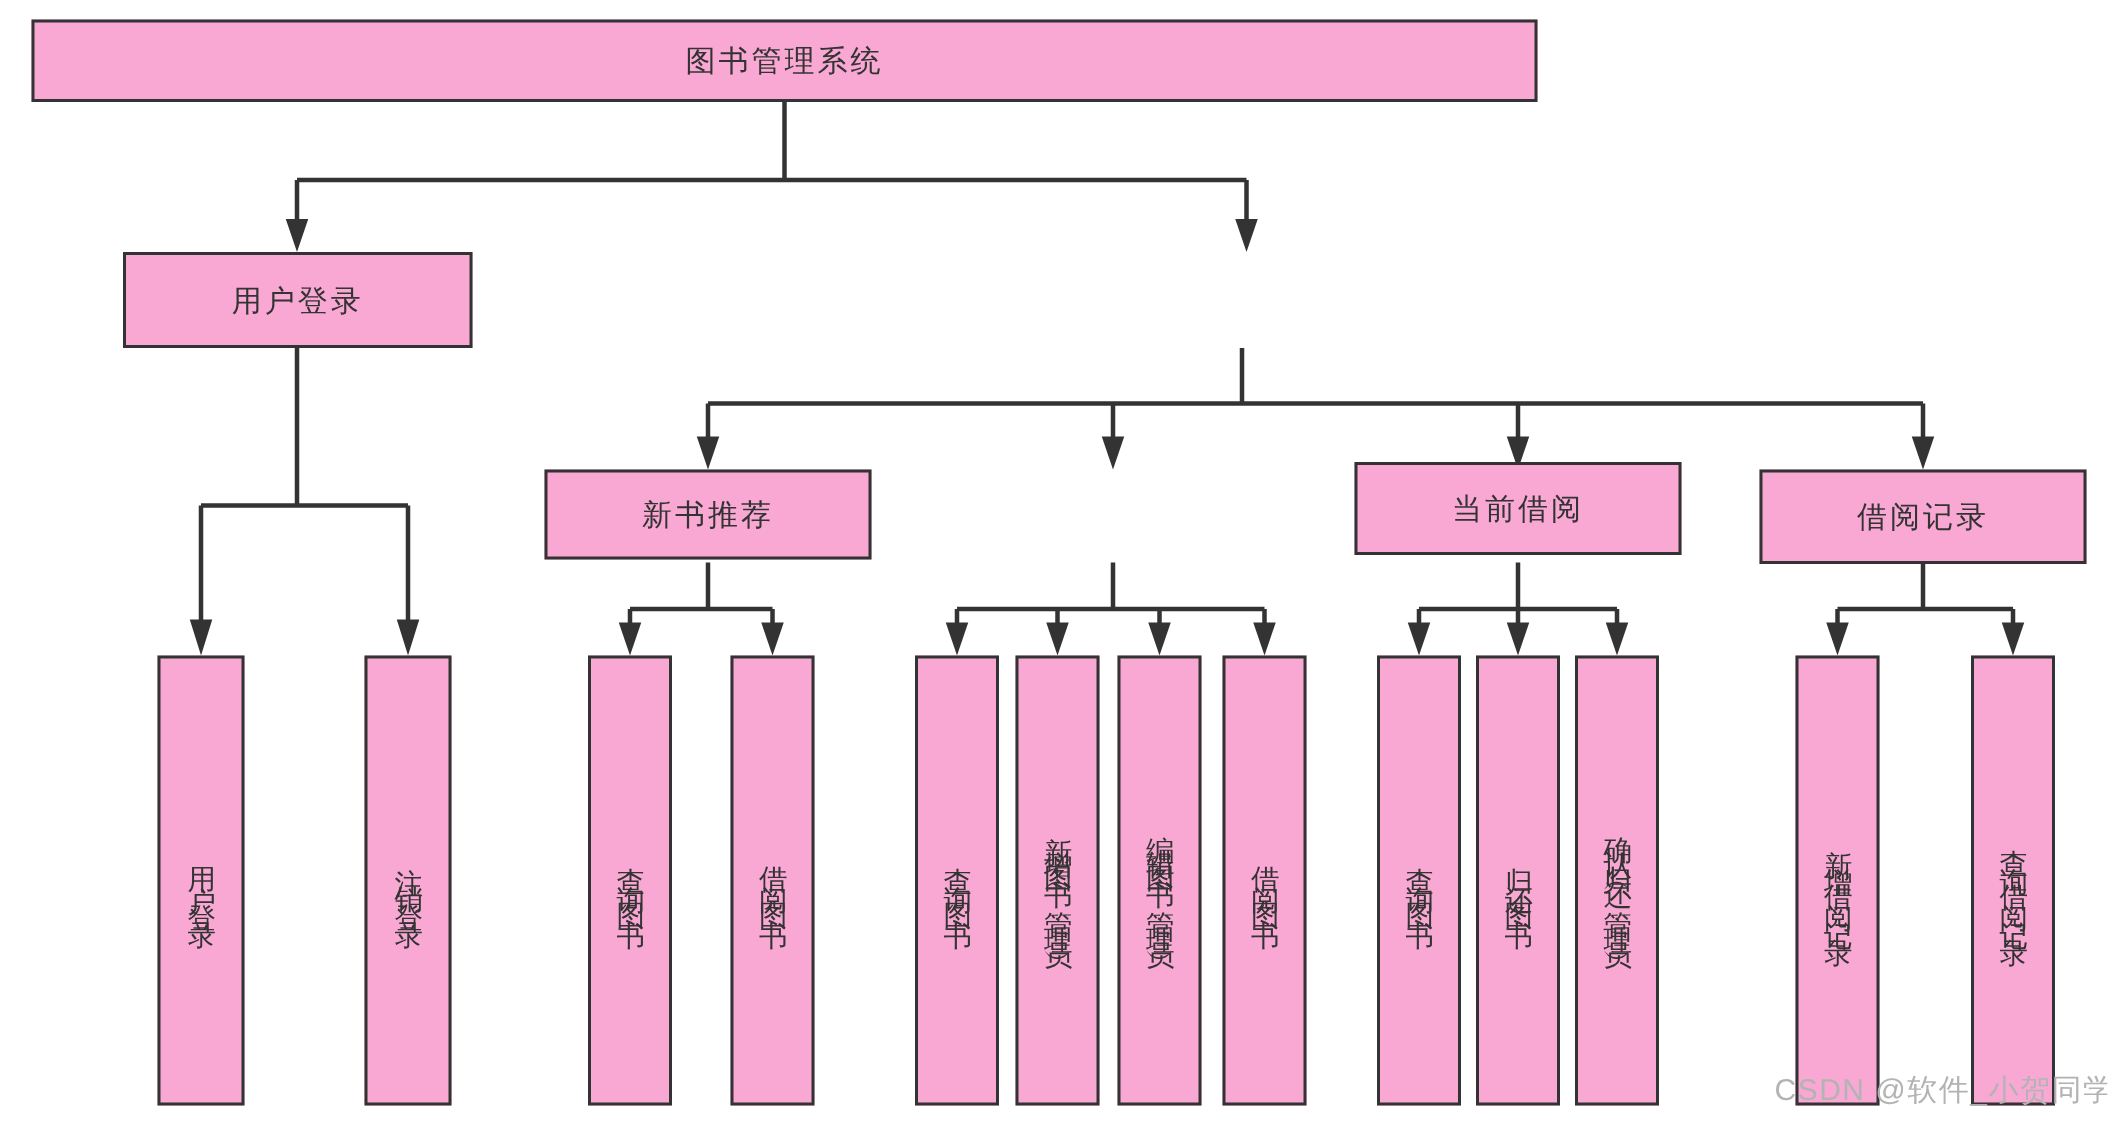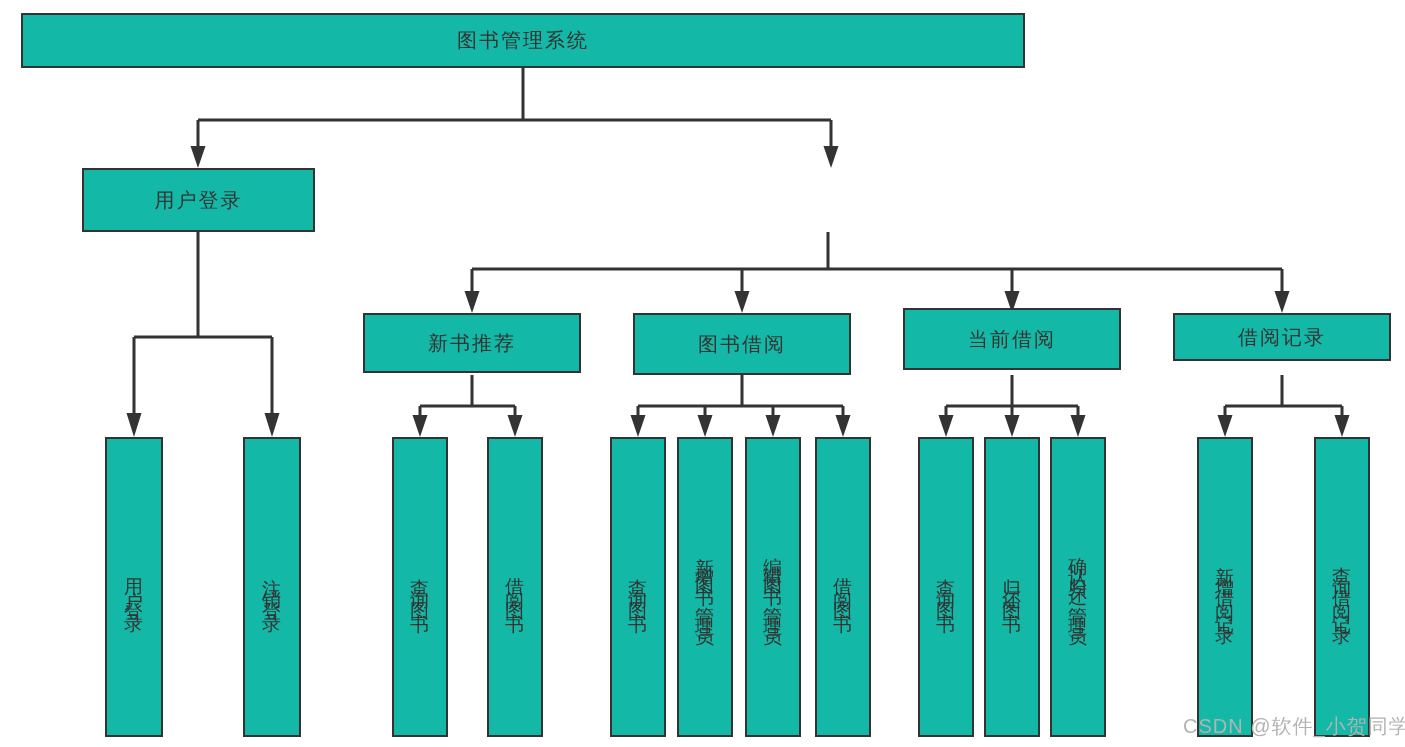--- a/index.html
+++ b/index.html
@@ -18,21 +18,21 @@
   .connectors {
     position: absolute;
     left: 0;
     top: 0;
     z-index: 1;
   }
   .node {
     position: absolute;
     box-sizing: border-box;
     border: 2.5px solid #333333;
-    background: #14b8a6;
+    background: #f9a8d4;
     display: flex;
     align-items: center;
     justify-content: center;
     color: #333333;
     z-index: 2;
   }
   .node .label {
     font-size: 20px;
     letter-spacing: 2px;
     white-space: nowrap;
@@ -115,27 +115,24 @@
     <span class="label">图书管理系统</span>
   </div>
 
   <div class="node" style="left:82px; top:168px; width:233px; height:64px;">
     <span class="label">用户登录</span>
   </div>
 
   <div class="node" style="left:363px; top:313px; width:218px; height:60px;">
     <span class="label">新书推荐</span>
   </div>
-  <div class="node" style="left:633px; top:313px; width:218px; height:62px;">
-    <span class="label">图书借阅</span>
-  </div>
   <div class="node" style="left:903px; top:308px; width:218px; height:62px;">
     <span class="label">当前借阅</span>
   </div>
-  <div class="node" style="left:1173px; top:313px; width:218px; height:48px;font-family:Liberation Serif, serif;">
+  <div class="node" style="left:1173px; top:313px; width:218px; height:63px;font-family:Liberation Serif, serif;">
     <span class="label">借阅记录</span>
   </div>
 
   <div class="node leaf" style="left:105px; top:437px; width:58px; height:300px;">
     <span class="label">用户登录</span>
   </div>
   <div class="node leaf" style="left:243px; top:437px; width:58px; height:300px;">
     <span class="label">注销登录</span>
   </div>
 

